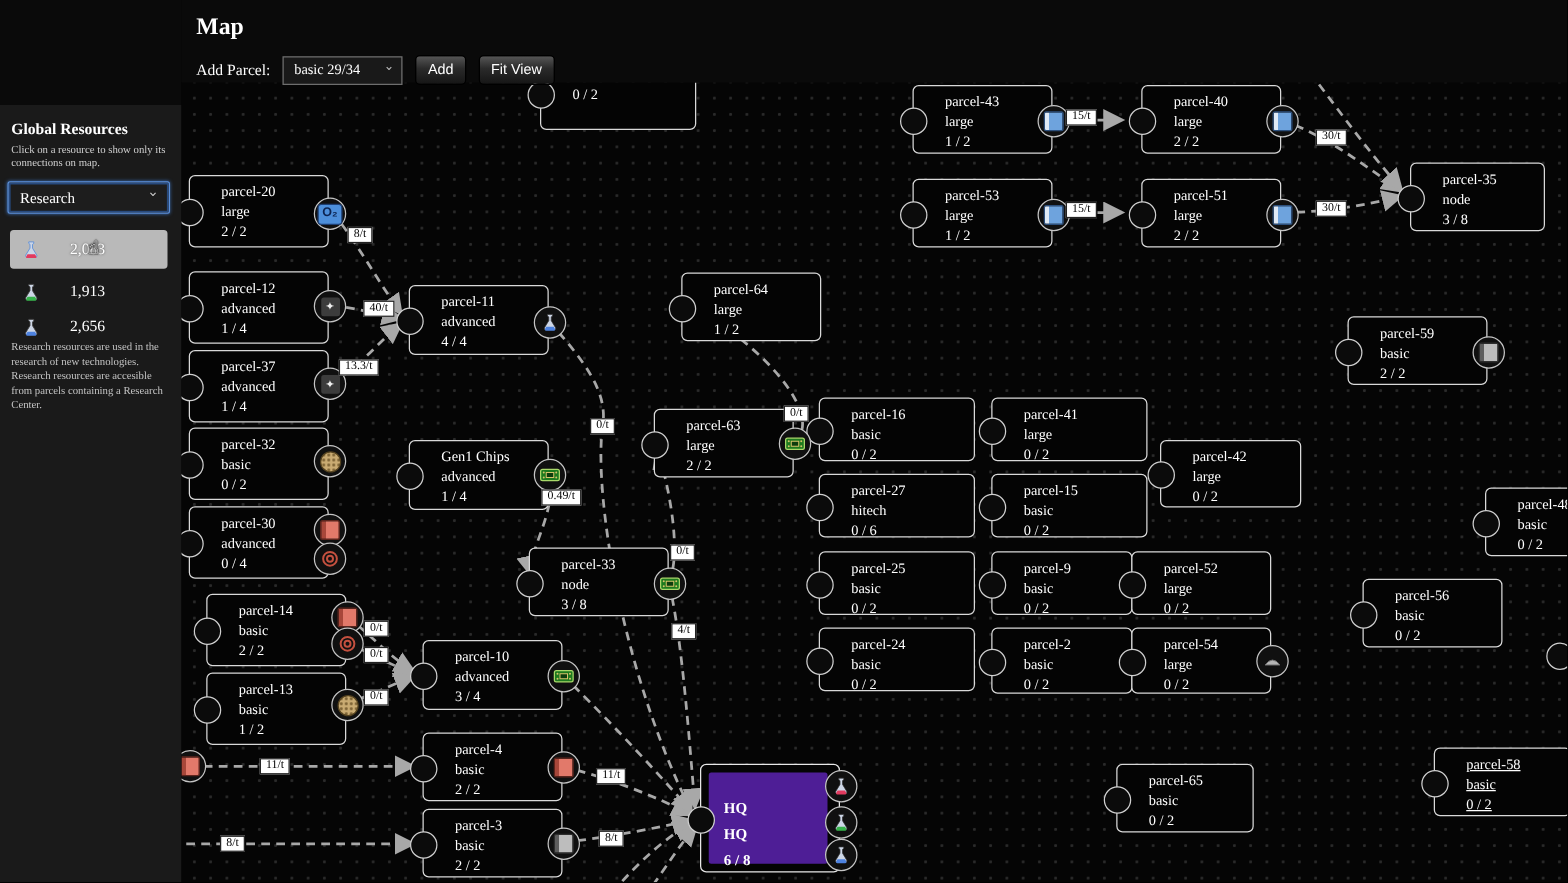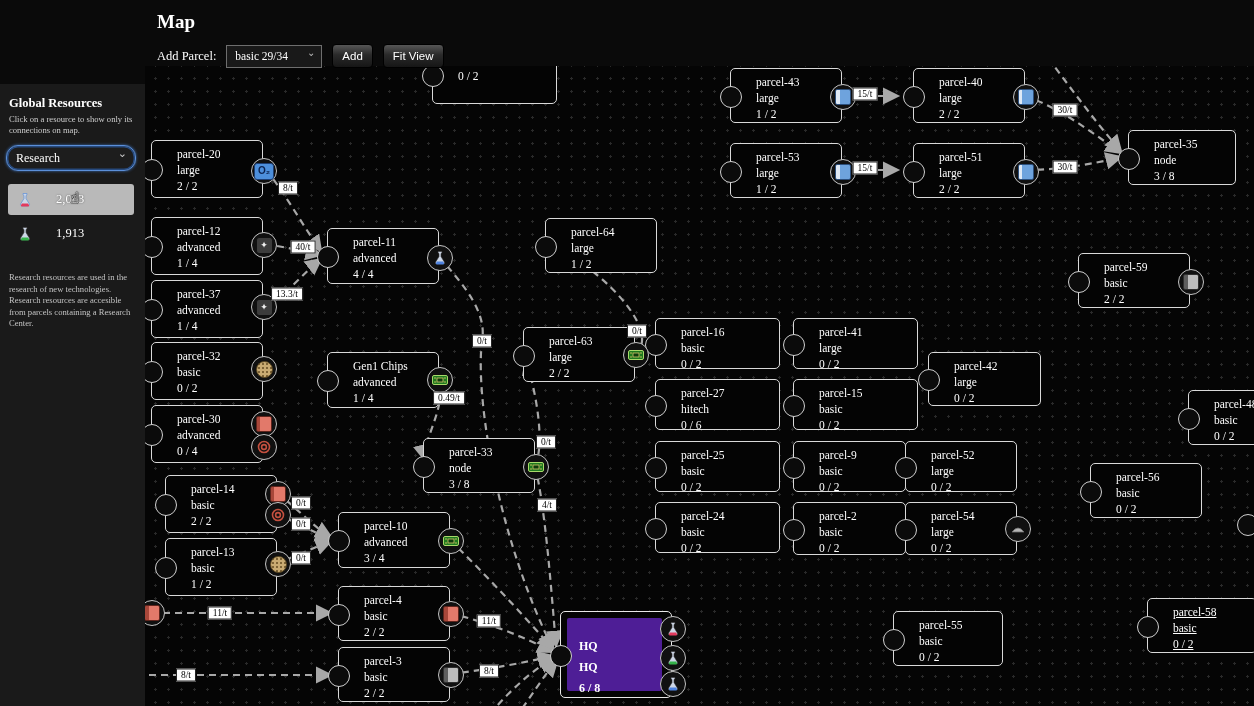--- a/index.html
+++ b/index.html
@@ -11,21 +11,21 @@
   #terminal{position:absolute;left:0;top:0;width:145px;height:84px;background:#070707;}
   #welcome{position:absolute;top:47px;left:0;width:145px;text-align:center;
            font-family:"DejaVu Sans Mono",monospace;font-size:10.5px;color:#cfcfcf;}
   #prompt{position:absolute;top:62px;left:7px;font-family:"DejaVu Sans Mono",monospace;
           font-size:10px;color:#8a8a8a;}
   #panel{position:absolute;left:0;top:84px;width:145px;height:622px;background:#1a1a1a;}
   #gr-title{position:absolute;top:12px;left:9px;font-size:12.5px;font-weight:bold;color:#fff;}
   #gr-sub{position:absolute;top:30px;left:9px;width:128px;font-size:8.6px;line-height:11px;color:#cfcfcf;}
   .sb-select{position:absolute;top:61px;left:6px;width:130px;height:26px;background:#1d1d1d;
              border:1.5px solid #5b8fd9;box-shadow:0 0 0 1.5px #274a7e inset, 0 0 3px #3d6fb5;
-             border-radius:12px;color:#fff;font-size:12px;display:flex;align-items:center;
+             border-radius:2px;color:#fff;font-size:12px;display:flex;align-items:center;
              padding-left:9px;box-sizing:border-box;}
   .sb-select .chev{position:absolute;right:8px;top:1px;color:#ccc;font-size:11px;}
   .res-row{position:absolute;left:8px;width:126px;height:31px;display:flex;align-items:center;
            gap:23px;font-size:12.5px;color:#fff;border-radius:3px;padding-left:9px;box-sizing:border-box;}
   .res-row.sel{background:#b9b9b9;text-shadow:0 0 2px rgba(0,0,0,.6);}
   .res-row svg{flex:0 0 auto;}
   #gr-desc{position:absolute;top:188px;left:9px;width:126px;font-size:8.6px;line-height:11.5px;color:#c3c3c3;}
   #cursor{position:absolute;top:189px;left:70px;font-size:15px;color:#fff;z-index:40;
           font-family:"DejaVu Sans",sans-serif;
           text-shadow:-1px 0 1px #000,1px 0 1px #000,0 -1px 1px #000,0 1px 1px #000;}
@@ -96,20 +96,27 @@
         </svg>
         <span>2,083</span>
       </div>
       <div class="res-row" style="top:134px;">
         <svg width="16" height="16" viewBox="0 0 16 16">
           <path d="M6 1.5h4v1.2l-1 .8v3l3.3 5.4c.6 1-.1 2-1.1 2H4.8c-1 0-1.7-1-1.1-2L7 6.5v-3l-1-.8z" fill="#cdd6e6" stroke="#444" stroke-width=".7"></path>
           <path d="M5 11.4h6l1 1.7c.4.7-.1 1.4-.8 1.4H4.8c-.7 0-1.2-.7-.8-1.4z" fill="#35b24a"></path>
         </svg>
         <span>1,913</span>
       </div>
+      <div class="res-row" style="top:162px;">
+        <svg width="16" height="16" viewBox="0 0 16 16">
+          <path d="M6 1.5h4v1.2l-1 .8v3l3.3 5.4c.6 1-.1 2-1.1 2H4.8c-1 0-1.7-1-1.1-2L7 6.5v-3l-1-.8z" fill="#cdd6e6" stroke="#444" stroke-width=".7"></path>
+          <path d="M5 11.4h6l1 1.7c.4.7-.1 1.4-.8 1.4H4.8c-.7 0-1.2-.7-.8-1.4z" fill="#4d82e0"></path>
+        </svg>
+        <span>2,656</span>
+      </div>
       <div id="gr-desc">Research resources are used in the research of new technologies. Research resources are accesible from parcels containing a Research Center.</div>
     </div>
     <div id="cursor">☝</div>
   </div>
 
   <div id="topbar">
     <div id="maptitle">Map</div>
     <div id="addrow">
       <span id="addlabel">Add Parcel:</span>
       <span class="tb-select">
@@ -446,21 +453,21 @@
       <div class="p-count">0 / 2</div>
       <span class="port" style="left: -11px; top: 16.5px;"></span>
     </div>
       <div class="parcel" style="left: 945px; top: 397px; width: 112px; height: 55px;">
       <div class="p-name">parcel-56</div>
       <div class="p-type">basic</div>
       <div class="p-count">0 / 2</div>
       <span class="port" style="left: -11px; top: 16.5px;"></span>
     </div>
       <div class="parcel" style="left: 748px; top: 545px; width: 110px; height: 55px;">
-      <div class="p-name">parcel-55</div>
+      <div class="p-name">parcel-65</div>
       <div class="p-type">basic</div>
       <div class="p-count">0 / 2</div>
       <span class="port" style="left: -11px; top: 16.5px;"></span>
     </div>
       <div class="parcel" style="left: 1002px; top: 532px; width: 110px; height: 55px; text-decoration: underline;">
       <div class="p-name">parcel-58</div>
       <div class="p-type">basic</div>
       <div class="p-count">0 / 2</div>
       <span class="port" style="left: -11px; top: 16.5px;"></span>
     </div>

